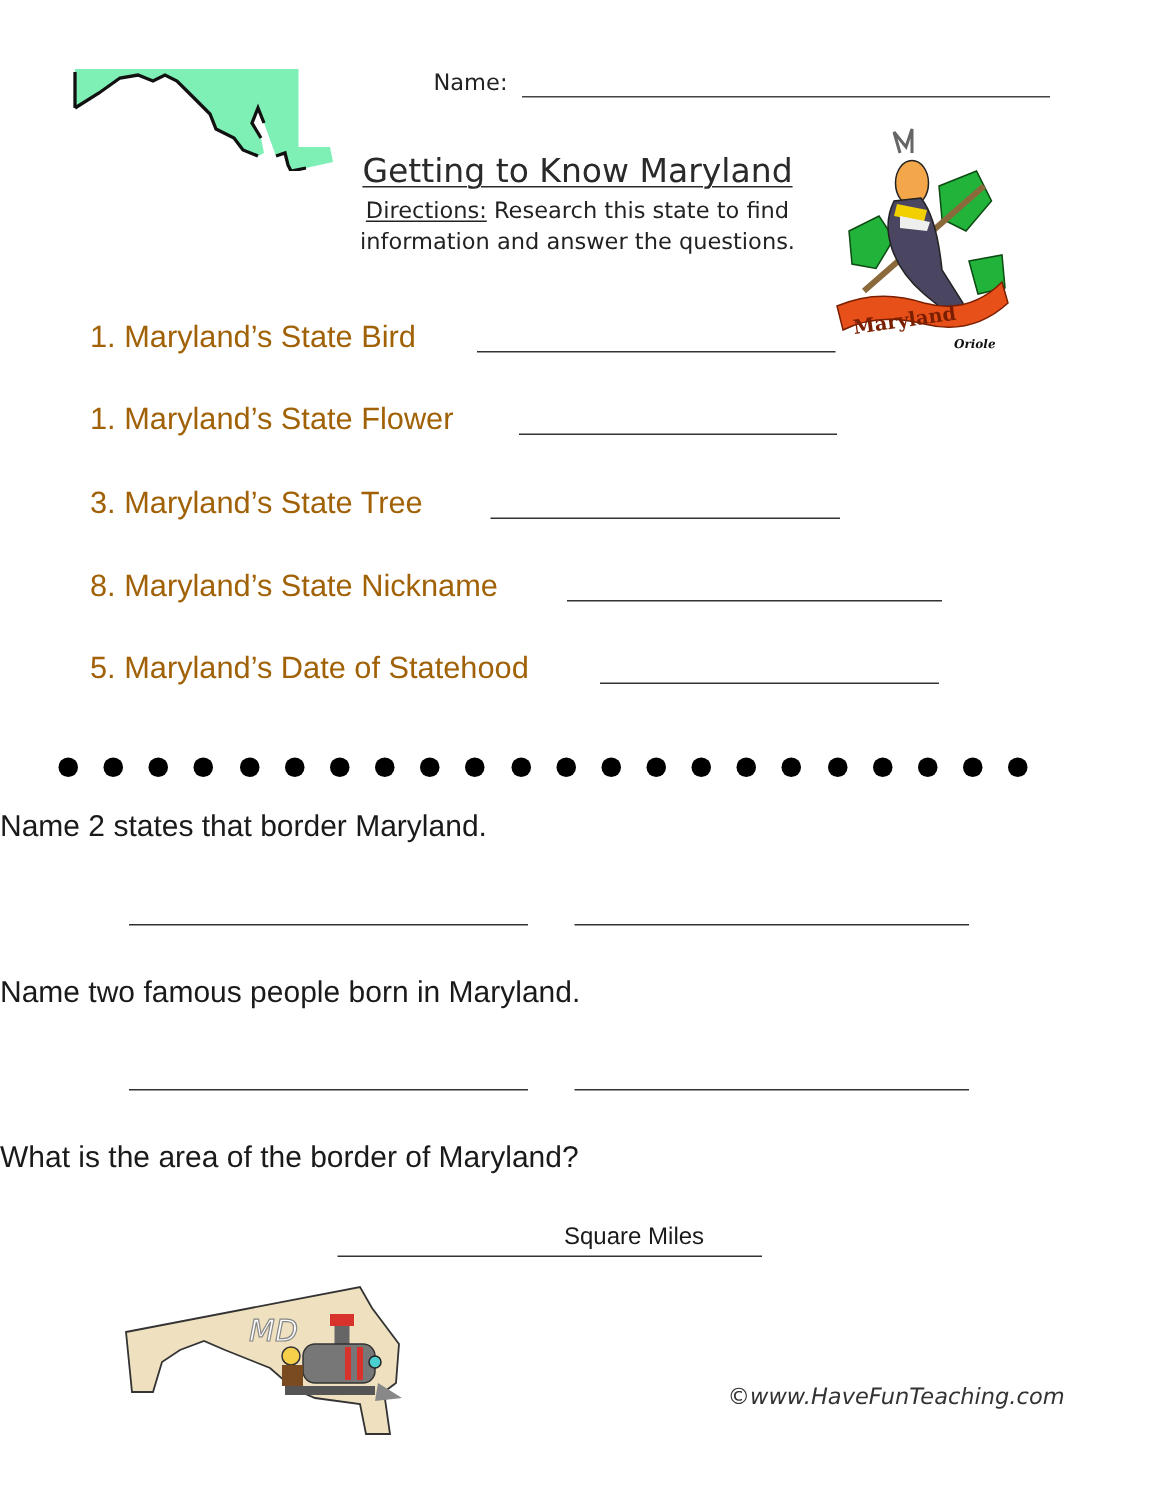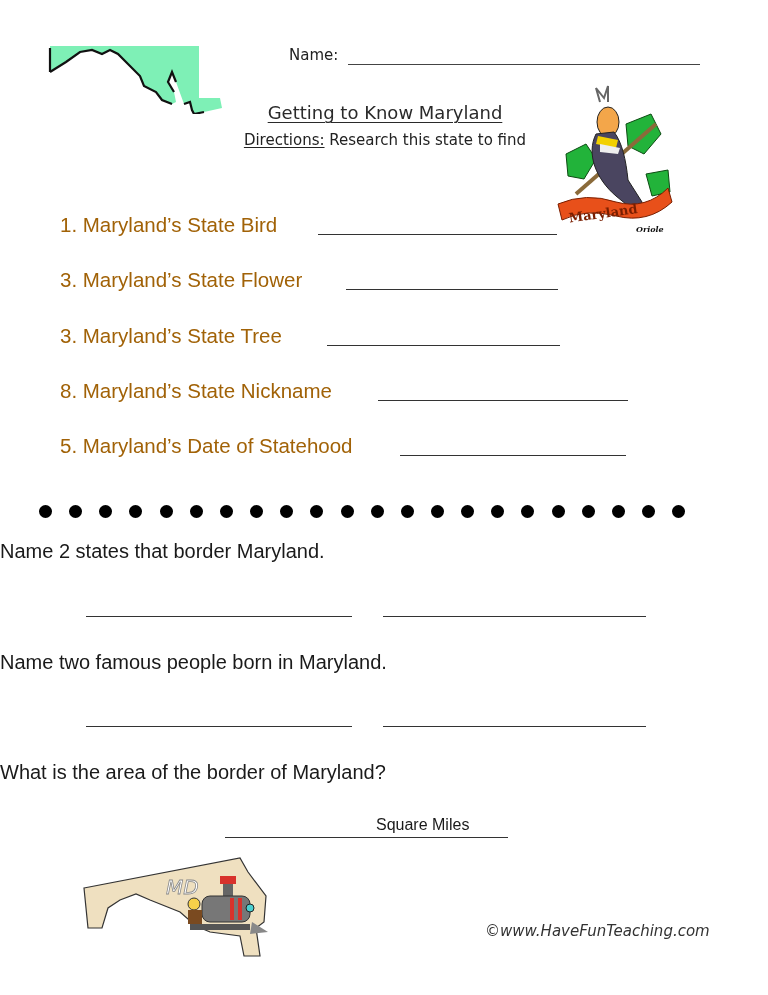--- a/index.html
+++ b/index.html
@@ -4,21 +4,21 @@
   <style>
     html, body { margin: 0; padding: 0; background: #ffffff; }
     body { width: 768px; height: 995px; position: relative; overflow: hidden; font-family: "Liberation Sans", sans-serif; color: #1a1a1a; }
     .abs { position: absolute; }
     .dejavu { font-family: "DejaVu Sans", sans-serif; }
     .line { position: absolute; height: 0; border-bottom: 1.5px solid #2a2a2a; }
 
     .name-label { left: 289px; top: 46px; font-size: 15px; color: #222; }
     .name-line { left: 348px; top: 64px; width: 352px; border-bottom: 1px solid #444; }
 
-    .title { left: 200px; width: 370px; top: 102px; text-align: center; font-size: 18px; color: #2a2a2a; text-decoration: underline; text-underline-offset: 3px; text-decoration-thickness: 1px; }
+    .title { left: 200px; width: 370px; top: 102px; text-align: center; font-size: 22px; color: #2a2a2a; text-decoration: underline; text-underline-offset: 3px; text-decoration-thickness: 1px; }
     .directions { left: 200px; width: 370px; top: 130px; text-align: center; font-size: 15px; line-height: 21px; color: #222; }
     .directions .dlabel { text-decoration: underline; text-underline-offset: 2px; text-align: center; }
 
     .q { position: absolute; left: 60px; font-size: 20.5px; color: #a16207; white-space: nowrap; }
     .qline { position: absolute; border-bottom: 1.5px solid #333; }
 
     .dots { position: absolute; left: 37px; top: 503px; width: 660px; height: 18px; }
     .dot { position: absolute; width: 13px; height: 13px; border-radius: 50%; background: #000; top: 2px; }
 
     .center-text { position: absolute; left: 0; width: 768px; text-align: left; font-size: 20px; color: #1a1a1a; }
@@ -36,41 +36,42 @@
   <path d="M6 4 L155 4 L155 56 L176 56 L178 66 L160 70 L150 72 L148 68 L146 60 L140 62 L132 40 L128 30 L124 40 L130 50 L132 60 L128 62 L118 58 L112 50 L100 44 L96 34 L84 22 L74 12 L66 8 L58 12 L48 8 L36 10 L22 20 L6 30 Z" fill="#7ef0b6" stroke="none"></path>
   <path d="M6 30 L22 20 L36 10 L48 8 L58 12 L66 8 L74 12 L84 22 L96 34 L100 44 L112 50 L118 58 L128 62 M6 30 L6 6 M132 40 L128 30 L124 40 L130 50 M140 62 L146 60 L148 68 L150 72 L160 70" fill="none" stroke="#111" stroke-width="2.2"></path>
 </svg>
 
 <span class="abs name-label dejavu">Name:</span>
 <div class="line name-line"></div>
 
 <div class="abs title dejavu">Getting to Know Maryland</div>
 <div class="abs directions dejavu">
   <span class="dlabel">Directions:</span><span> Research this state to find</span><br>
+  <span>information and answer the questions.</span>
 </div>
 
 <svg class="img" style="left:556px;top:84px;" width="120" height="150" viewBox="0 0 120 150">
   <path d="M10 70 L30 60 L40 75 L28 95 L12 92 Z" fill="#22b33a" stroke="#0c4b12" stroke-width="1"></path>
   <path d="M70 40 L95 30 L105 50 L88 70 L72 62 Z" fill="#22b33a" stroke="#0c4b12" stroke-width="1"></path>
   <path d="M90 90 L112 86 L114 108 L96 112 Z" fill="#22b33a" stroke="#0c4b12" stroke-width="1"></path>
   <path d="M20 110 L100 40" stroke="#8a6a3a" stroke-width="4"></path>
   <path d="M44 18 L40 4 L48 14 L52 2 L52 18" fill="none" stroke="#666" stroke-width="2"></path>
   <ellipse cx="52" cy="38" rx="11" ry="15" fill="#f3a64a" stroke="#222" stroke-width="1"></ellipse>
   <path d="M40 50 C30 70 40 95 60 112 L82 130 L86 118 L72 96 C70 76 66 58 58 48 Z" fill="#4a4560" stroke="#222" stroke-width="1"></path>
   <path d="M42 52 L62 56 L60 64 L40 60 Z" fill="#f2d000"></path>
   <path d="M44 60 L64 64 L62 70 L44 68 Z" fill="#eee"></path>
   <path d="M2 120 Q30 108 60 118 Q90 126 112 104 L116 118 Q92 140 60 132 Q30 124 6 136 Z" fill="#e8501a" stroke="#7a1e00" stroke-width="1"></path>
   <text x="12" y="132" font-family="'DejaVu Serif', serif" font-size="13" font-weight="bold" fill="#7a1e00" transform="rotate(-8 60 125)">Maryland</text>
   <text x="80" y="148" font-family="'DejaVu Serif', serif" font-size="8" font-style="italic" font-weight="bold" fill="#111">Oriole</text>
 </svg>
 
 <div class="q" style="top:213px;">1. Maryland’s State Bird</div>
 <div class="qline" style="left:318px;top:234px;width:239px;"></div>
 
-<div class="q" style="top:268px;">3. Maryland’s State Flower</div>
+<div class="q" style="top:268px;">1. Maryland’s State Flower</div>
 <div class="qline" style="left:346px;top:289px;width:212px;"></div>
 
 <div class="q" style="top:324px;">3. Maryland’s State Tree</div>
 <div class="qline" style="left:327px;top:345px;width:233px;"></div>
 
 <div class="q" style="top:379px;">8. Maryland’s State Nickname</div>
 <div class="qline" style="left:378px;top:400px;width:250px;"></div>
 
 <div class="q" style="top:434px;">5. Maryland’s Date of Statehood</div>
 <div class="qline" style="left:400px;top:455px;width:226px;"></div>

